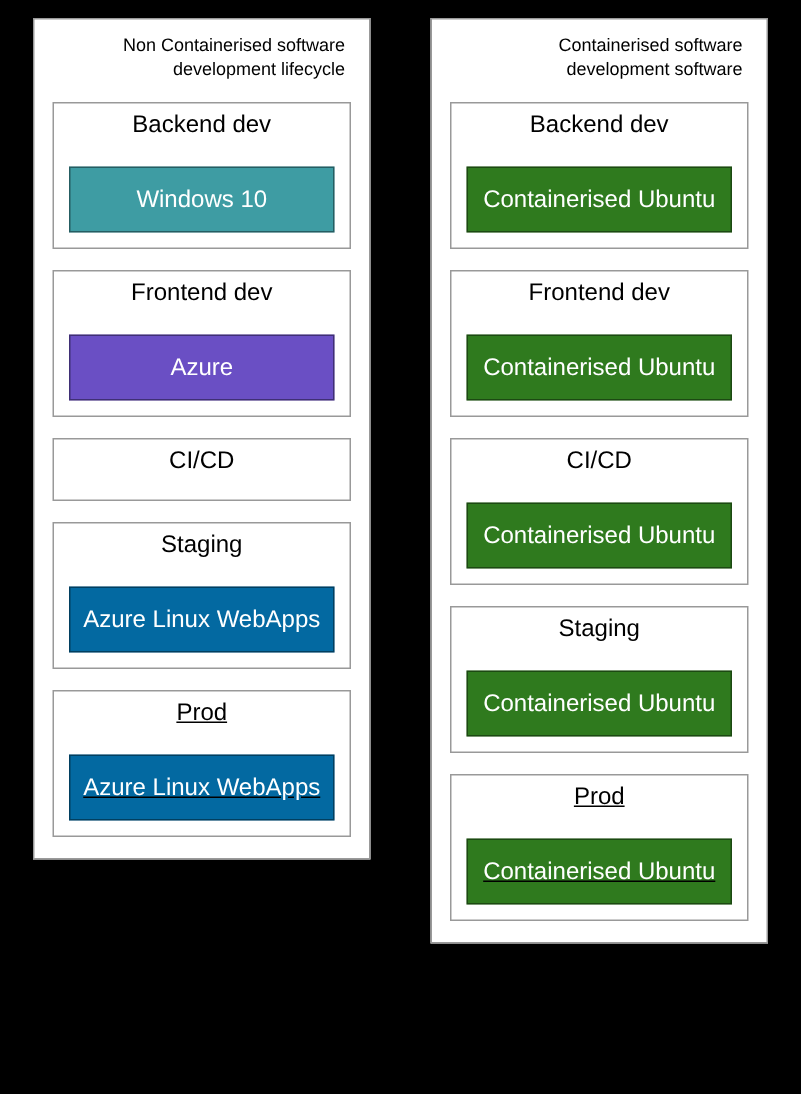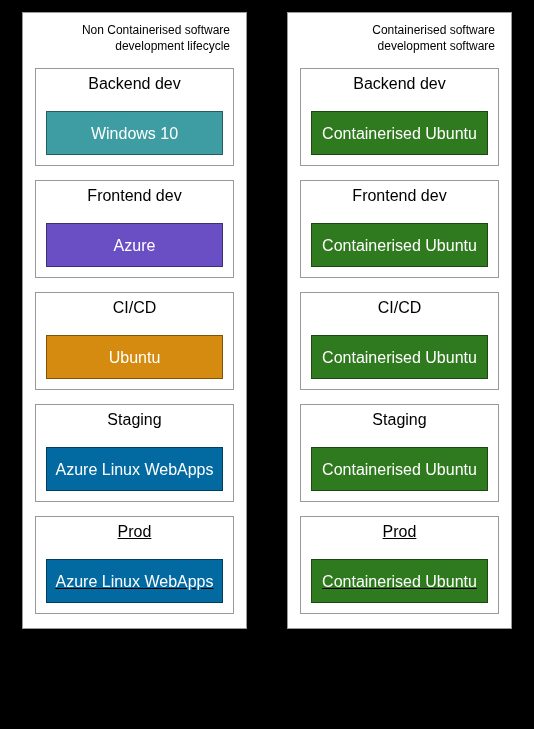--- a/index.html
+++ b/index.html
@@ -72,21 +72,20 @@
   <div class="stage">
     <div class="stage-title">Backend dev</div>
     <div class="env-box c-teal">Windows 10</div>
   </div>
   <div class="stage">
     <div class="stage-title">Frontend dev</div>
     <div class="env-box c-purple">Azure</div>
   </div>
   <div class="stage">
     <div class="stage-title">CI/CD</div>
-    <div class="env-box c-orange">Ubuntu</div>
   </div>
   <div class="stage">
     <div class="stage-title">Staging</div>
     <div class="env-box c-maroon">Azure Linux WebApps</div>
   </div>
   <div class="stage">
     <div class="stage-title">Prod</div>
     <div class="env-box c-maroon">Azure Linux WebApps</div>
   </div>
 </div>

